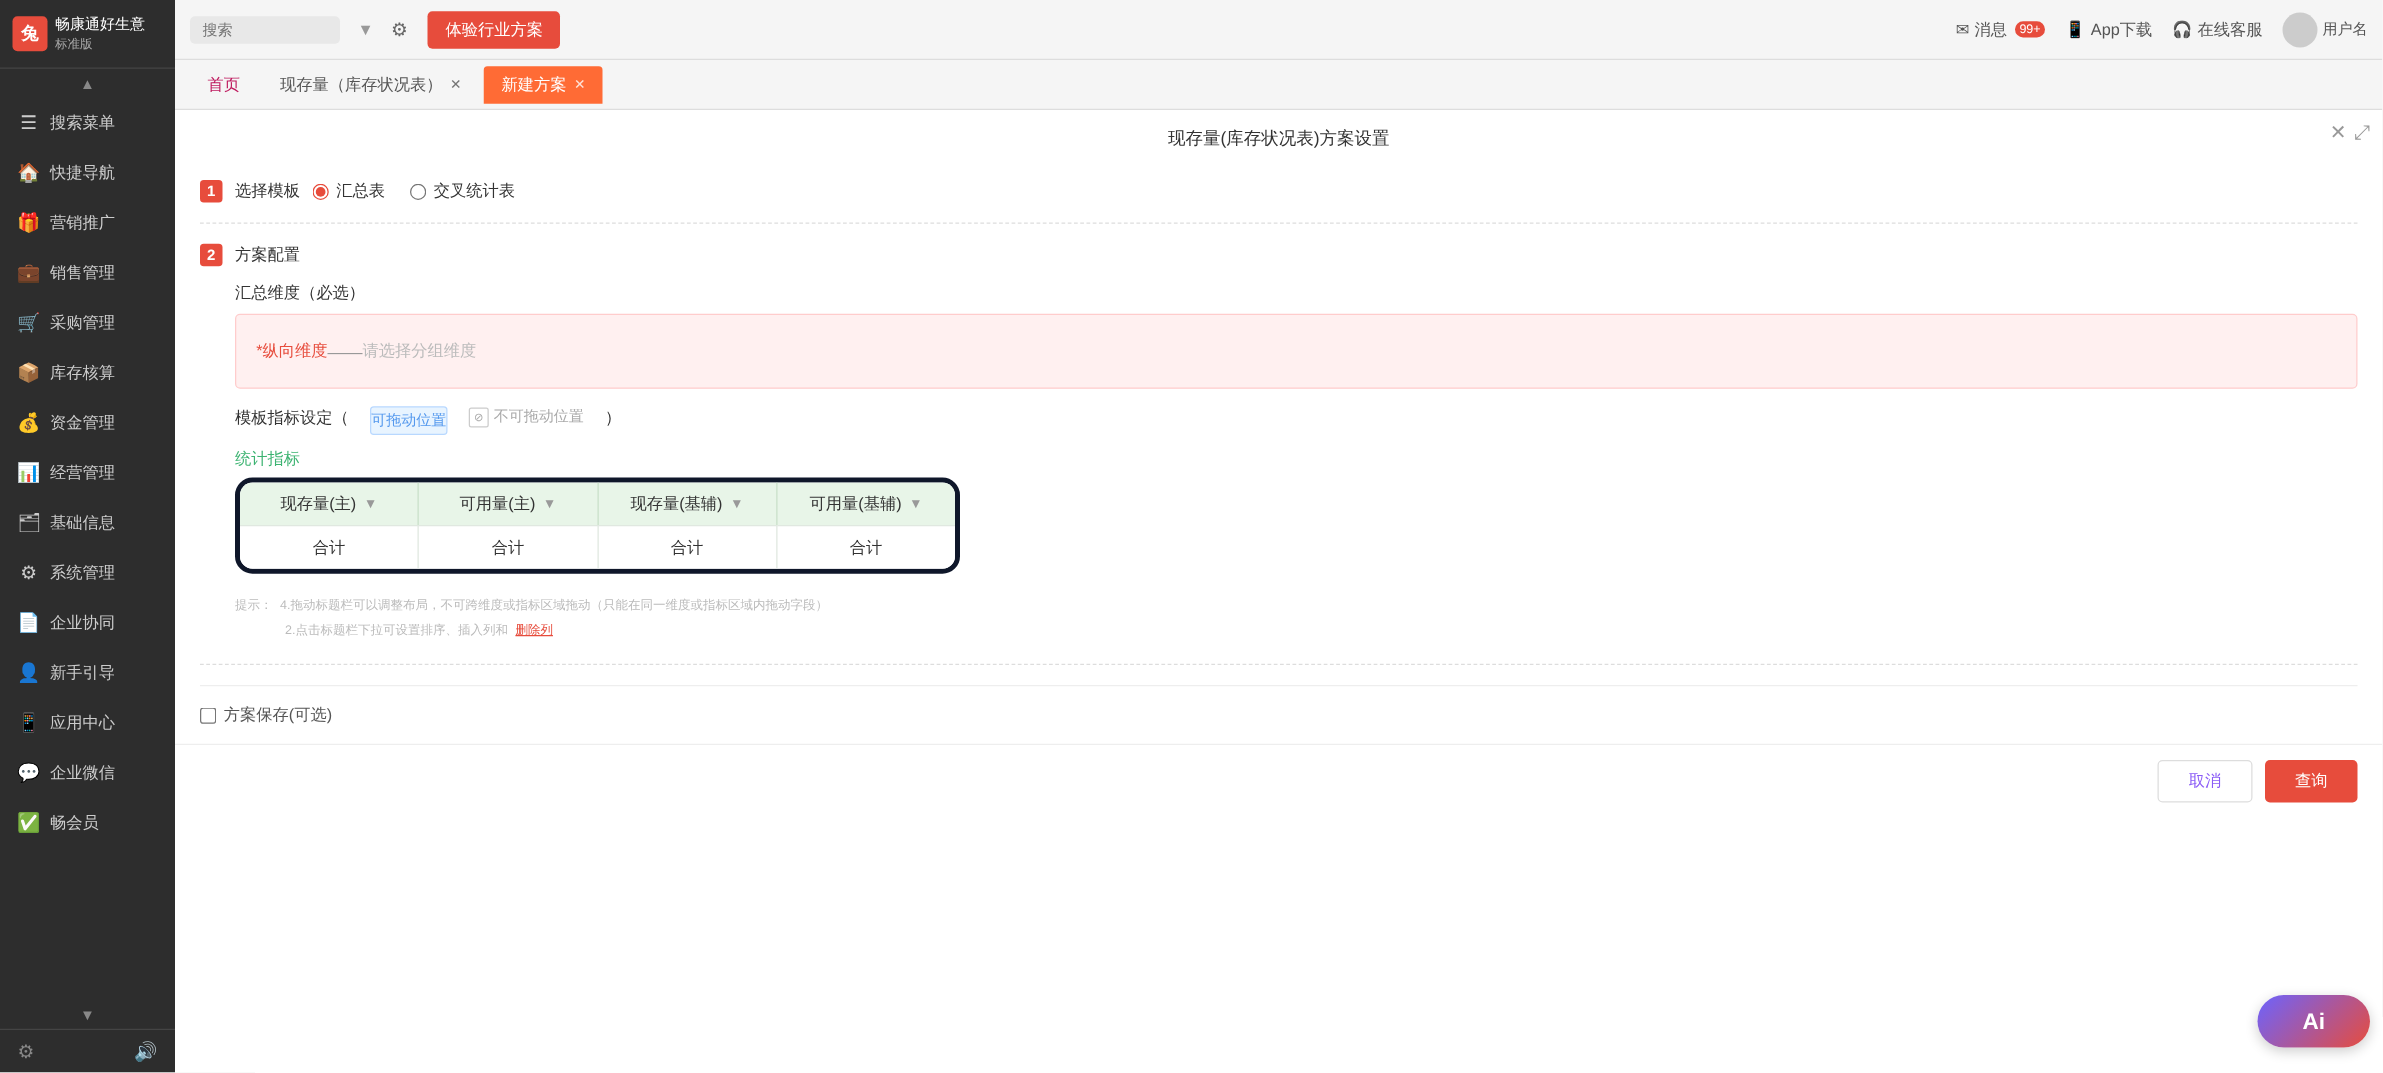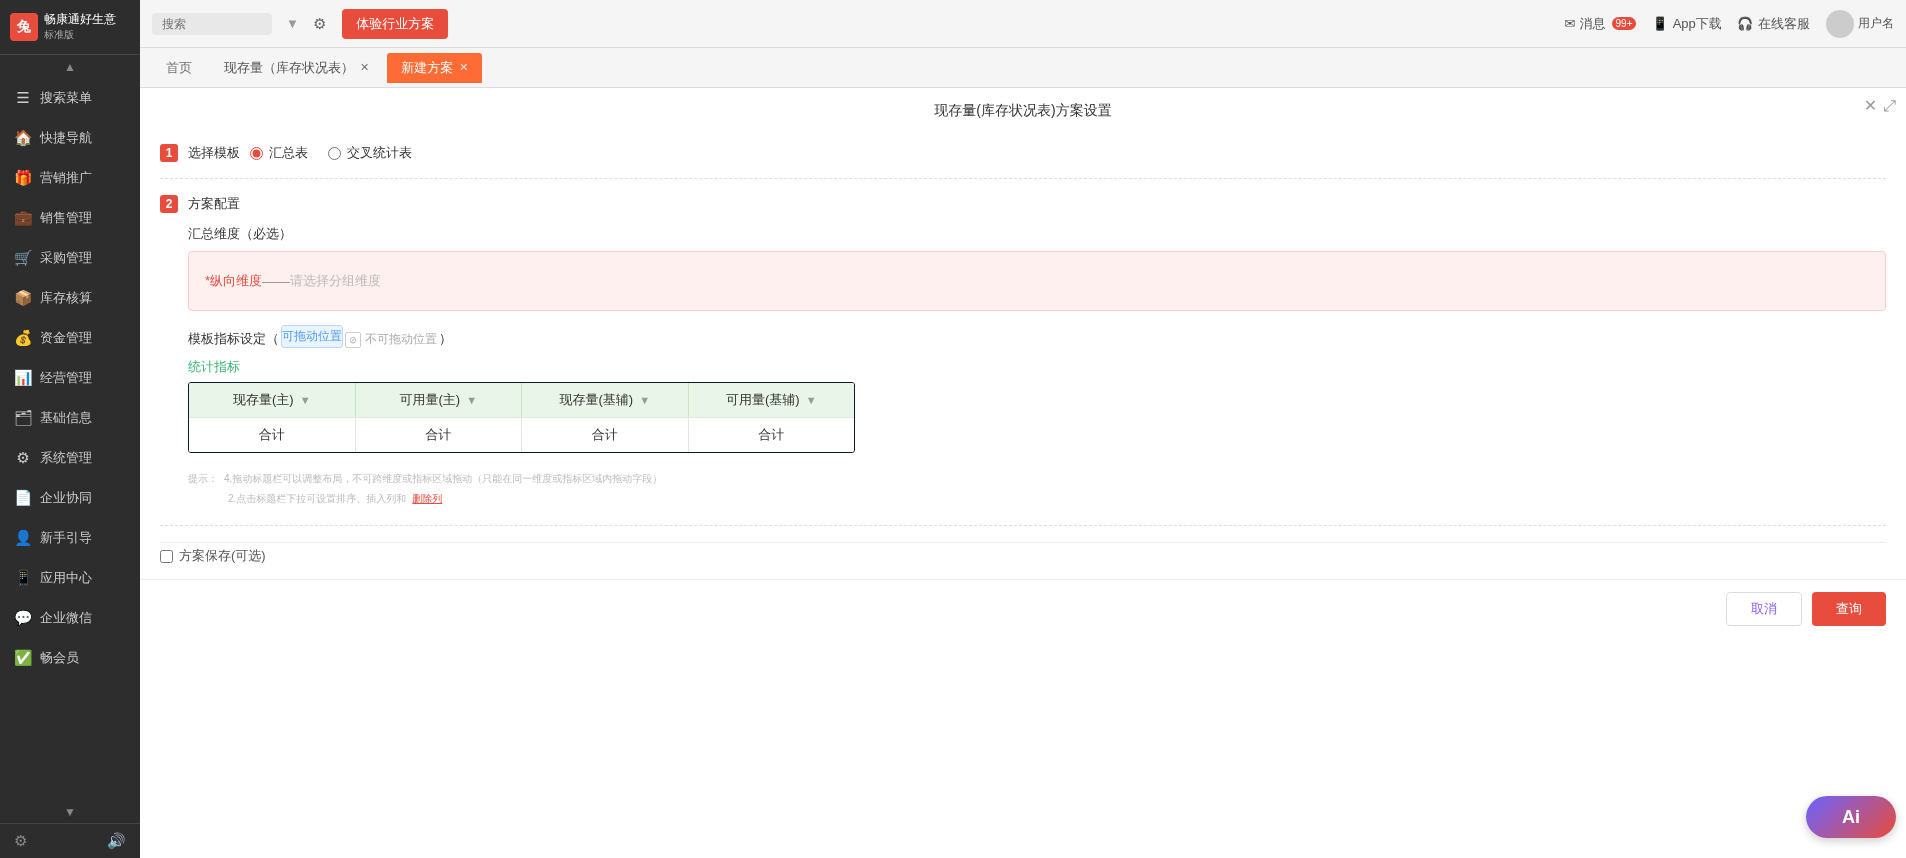--- a/index.html
+++ b/index.html
@@ -134,21 +134,21 @@
       cursor: pointer;
       border-radius: 3px 3px 0 0;
       display: flex; align-items: center; gap: 6px;
       white-space: nowrap;
     }
     .tab-item.active-tab {
       background: #ff6b35;
       color: white;
     }
     .tab-close { font-size: 11px; cursor: pointer; opacity: 0.8; }
-    .tab-home { color: #737373; }
+    .tab-home { color: #be185d; }
 
     
     .content-area {
       flex: 1;
       background: #fff;
       overflow-y: auto;
       position: relative;
     }
 
     
@@ -241,22 +241,22 @@
     }
 
     
     .indicator-settings {
       margin-top: 14px;
     }
     .indicator-label {
       font-size: 13px;
       color: #333;
       display: flex;
-      align-items: flex-end;
-      gap: 2px;
+      align-items: flex-start;
+      gap: 17px;
       margin-bottom: 10px;
     }
     .indicator-badge-drag {
       background: #e8f4ff;
       border: 1px solid #b8d8ff;
       border-radius: 3px;
       padding: 2px 0;
       font-size: 12px;
       color: #5599ee;
     }
@@ -277,24 +277,24 @@
     .stats-section {
       margin-top: 8px;
     }
     .stats-title {
       color: #3cb371;
       font-size: 13px;
       font-weight: 500;
       margin-bottom: 6px;
     }
     .stats-table {
-      border: 1px solid #0f172a;
-      border-radius: 3px;
+      border: 4px solid #0f172a;
+      border-radius: 14px;
       overflow: hidden;
-      width: 667px;
+      width: 580px;
     }
     .stats-header-row {
       display: flex;
       background: #e8f5e8;
     }
     .stats-header-cell {
       flex: 1;
       padding: 8px 10px;
       display: flex; align-items: center; justify-content: center;
       border-right: 1px solid #c8e0c8;
@@ -331,21 +331,21 @@
     }
     .tips-area .tip-num { flex-shrink: 0; }
     .tips-area .tip-link { color: #e74c3c; text-decoration: underline; cursor: pointer; }
 
     
     .save-option {
       display: flex;
       align-items: center;
       gap: 6px;
       margin-top: 16px;
-      padding-top: 4px;
+      padding-top: 14px;
       border-top: 1px solid #eee;
       font-size: 13px;
       color: #555;
     }
 
     
     .bottom-toolbar {
       background: #fff;
       border-top: 1px solid #eee;
       padding: 12px 20px;

